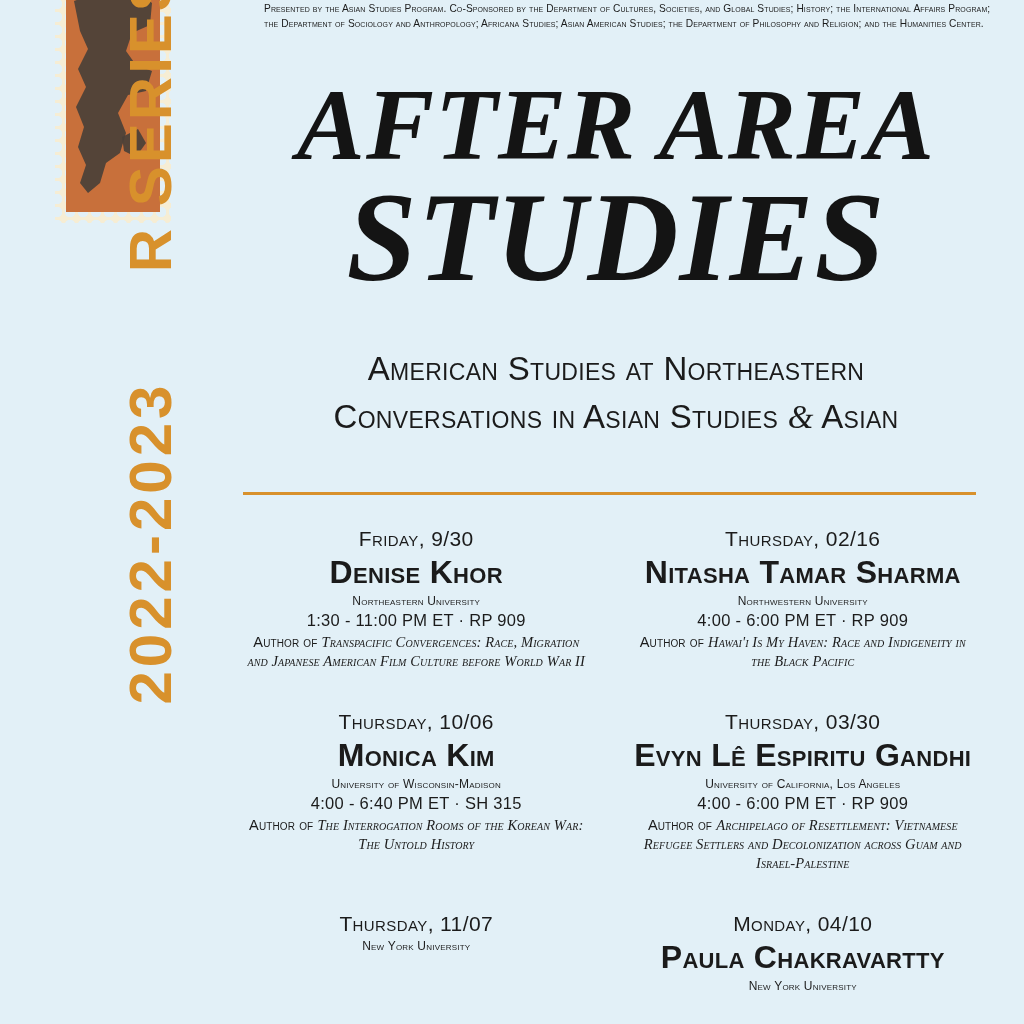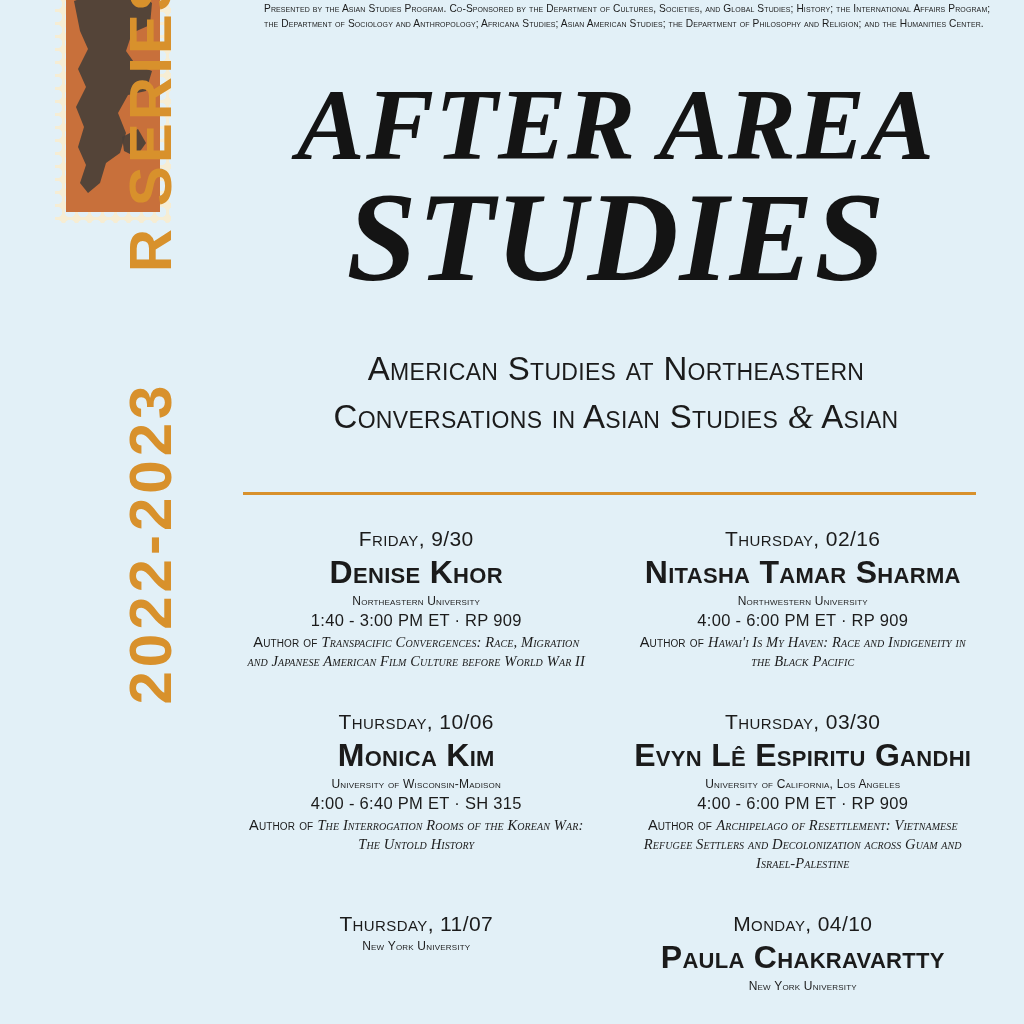--- a/index.html
+++ b/index.html
@@ -227,21 +227,21 @@
   </div>
 
   <div class="rule"></div>
 
   <div class="schedule">
 
     <div class="event">
       <div class="ev-date">Friday, 9/30</div>
       <div class="ev-name">Denise Khor</div>
       <div class="ev-affil">Northeastern University</div>
-      <div class="ev-time">1:40 - 3:00 PM ET · RP 909</div>
+      <div class="ev-time">1:30 - 11:00 PM ET · RP 909</div>
       <div class="ev-book"><span>Author of </span><em>Transpacific Convergences: Race, Migration and Japanese American Film Culture before World War II</em></div>
     </div>
 
     <div class="event">
       <div class="ev-date">Thursday, 02/16</div>
       <div class="ev-name">Nitasha Tamar Sharma</div>
       <div class="ev-affil">Northwestern University</div>
       <div class="ev-time">4:00 - 6:00 PM ET · RP 909</div>
       <div class="ev-book"><span>Author of </span><em>Hawai'i Is My Haven: Race and Indigeneity in the Black Pacific</em></div>
     </div>

